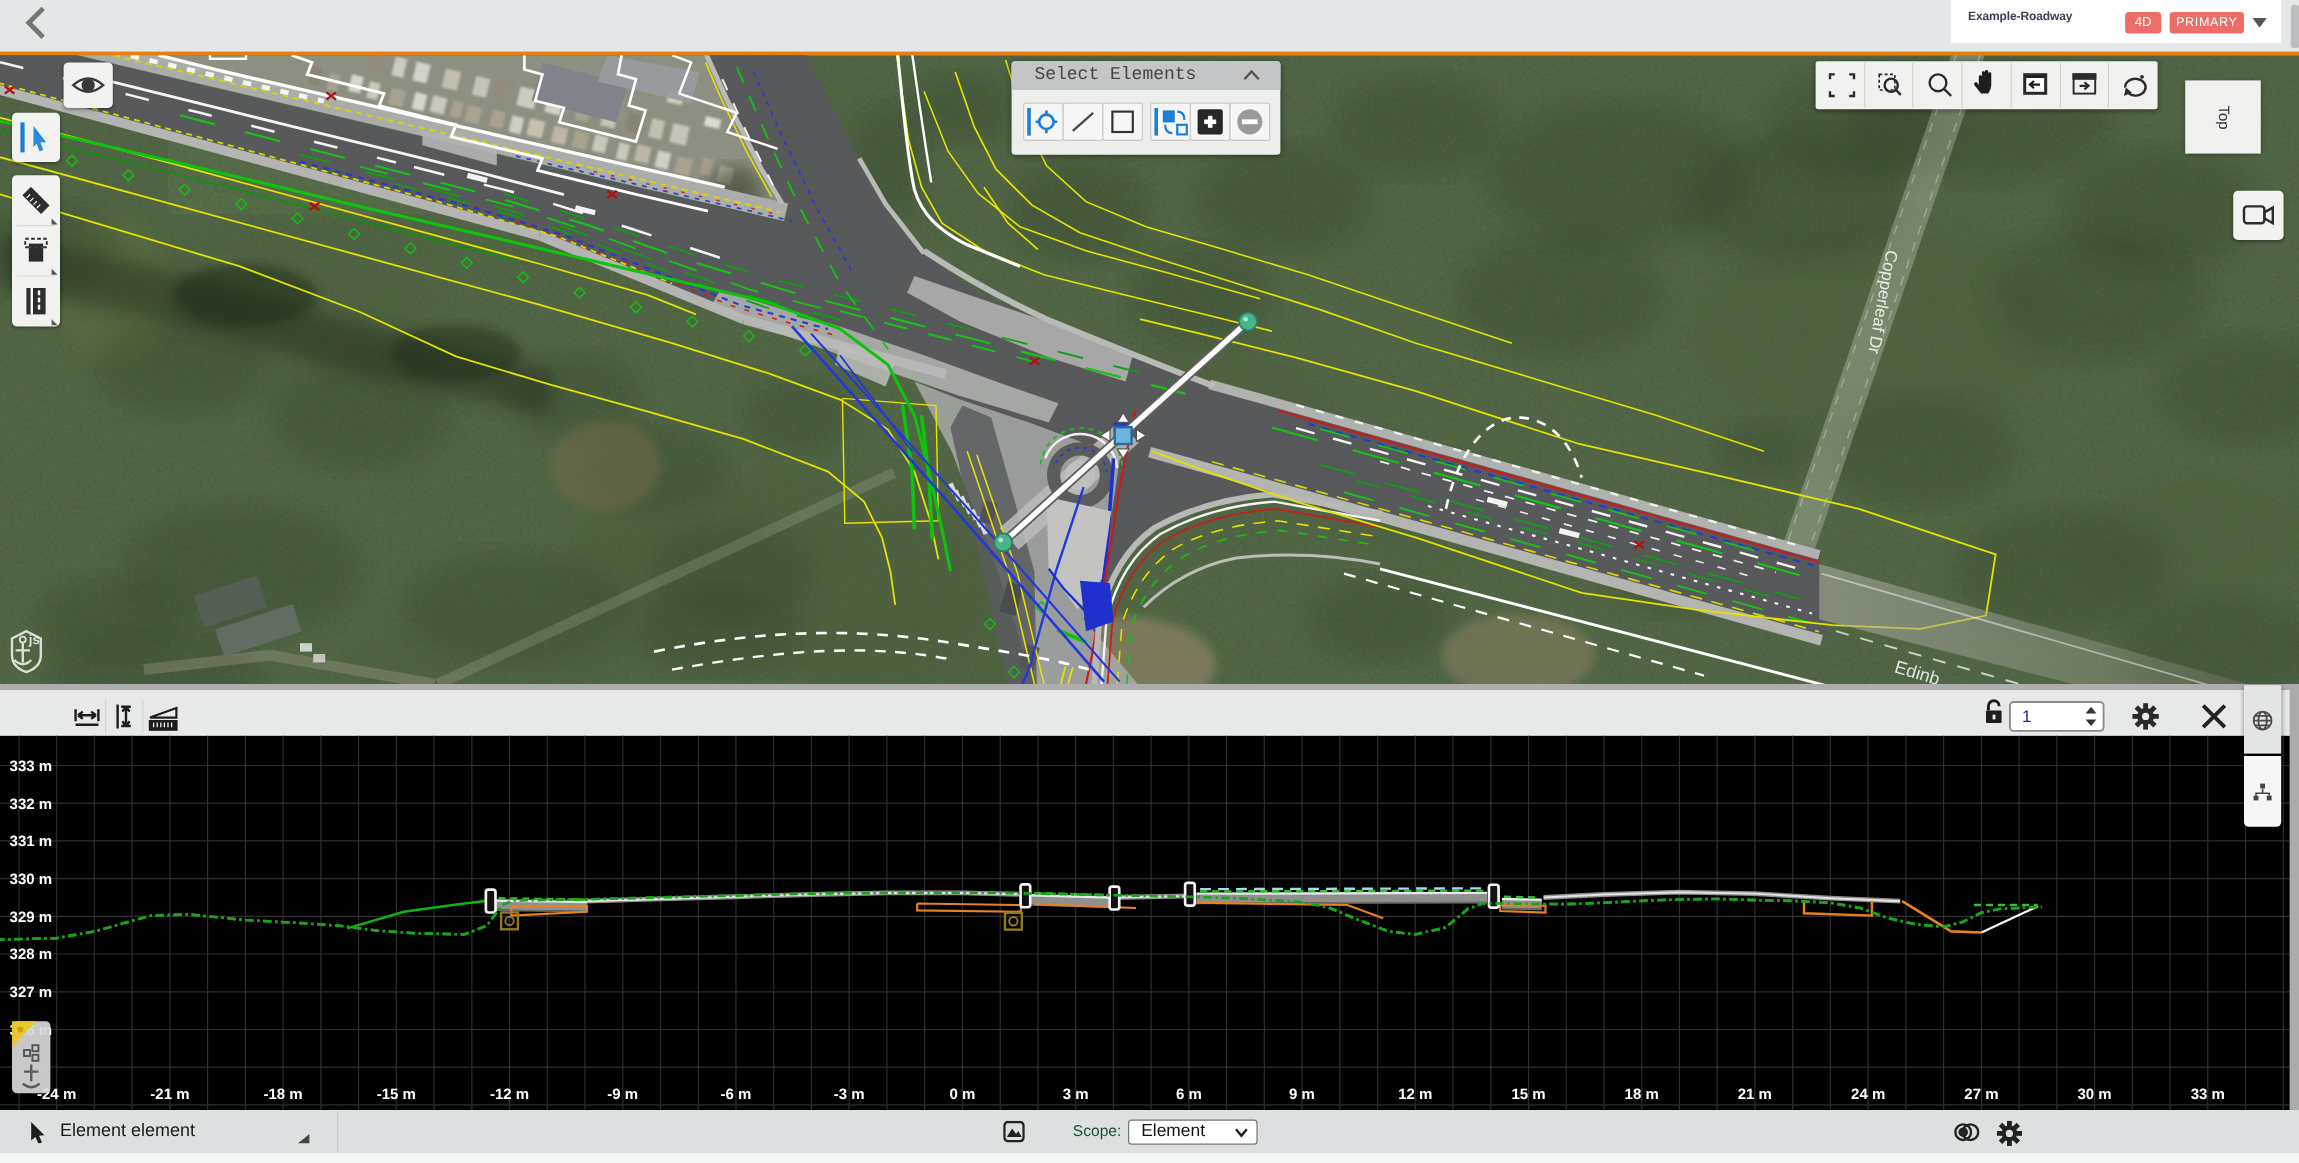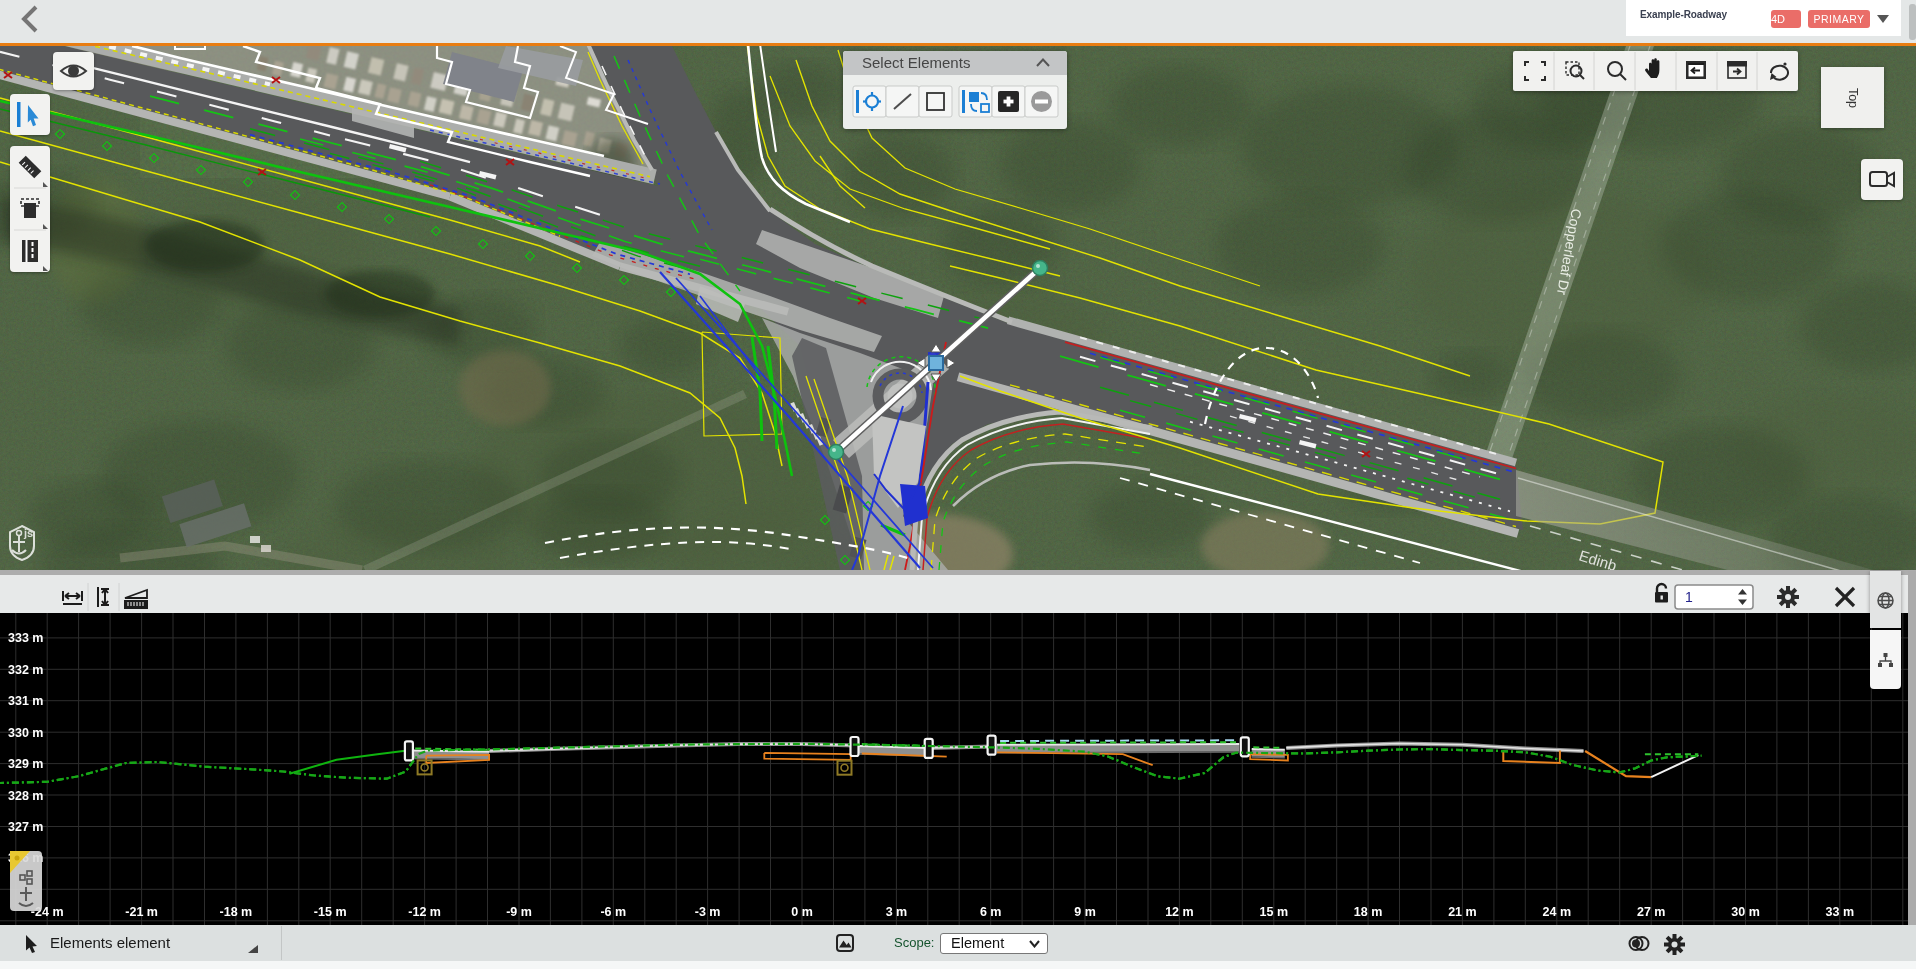--- a/index.html
+++ b/index.html
@@ -7,21 +7,21 @@
 .btn { position:absolute; background:#f2f2f0; border-radius:4px; box-shadow:0 1px 3px rgba(0,0,0,0.35); }
 </style></head>
 <body>
 
 <div class="abs" style="left:0;top:0;width:1916px;height:46px;background:#e4e7e7;border-bottom:3px solid #e87d12;">
   <svg class="abs" style="left:19px;top:4px" width="22" height="30" viewBox="0 0 22 30">
       <path d="M17 3 L5 15 L17 27" stroke="#757575" stroke-width="4" fill="none"></path>
     </svg>
   <div class="abs" style="left:1626px;top:0;width:275px;height:36px;background:#fff;"></div>
   <div class="abs" style="left:1640px;top:9px;font-size:10px;color:#3b4151;font-weight:700;letter-spacing:-0.1px;">Example-Roadway</div>
-  <div class="abs" style="left:1771px;top:10px;width:30px;height:18px;background:#ea6d68;border-radius:3px;color:#fff;font-size:11px;line-height:18px;">4D</div>
+  <div class="abs" style="left:1771px;top:10px;width:30px;height:18px;background:#ea6d68;border-radius:3px;color:#fff;font-size:11px;text-align:center;line-height:18px;">4D</div>
   <div class="abs" style="left:1808px;top:10px;width:62px;height:18px;background:#ea6d68;border-radius:3px;color:#fff;font-size:10.5px;text-align:center;line-height:18px;letter-spacing:0.5px;">PRIMARY</div>
   <svg class="abs" style="left:1877px;top:15px" width="12" height="8">
       <path d="M0 0 L12 0 L6 8 Z" fill="#555"></path>
     </svg>
   <div class="abs" style="left:1909px;top:4px;width:7px;height:36px;background:#bcbfbf;border-radius:3px;"></div>
 </div>
 
 <svg class="abs" style="left:0;top:46px" width="1916" height="524" viewBox="0 0 1916 524">
 <defs>
 <filter id="fgrass" x="0" y="0" width="100%" height="100%">
@@ -367,21 +367,21 @@
           <rect x="1.5" y="-3" width="2" height="4"></rect>
           <rect x="1.5" y="3" width="2" height="4"></rect>
         </g>
       </g>
   <path d="M33 120 l5 5 h-5 Z" fill="#555"></path>
  </svg>
 </div>
 
 <div class="abs" style="left:843px;top:51px;width:224px;height:78px;background:#eceeec;border-radius:3px;box-shadow:0 1px 5px rgba(0,0,0,0.4);">
  <div class="abs" style="left:0;top:0;width:224px;height:24px;background:#c3c5c6;border-radius:3px 3px 0 0;">
-  <span style="position:absolute;left:19px;top:3px;font-size:15px;color:#454545;">Select Elements</span>
+  <span style="position:absolute;left:19px;top:3px;font-size:15px;color:#454545;font-family:Liberation Mono, monospace;">Select Elements</span>
   <svg class="abs" style="left:193px;top:7px" width="14" height="9">
         <path d="M1 8 L7 1.5 L13 8" stroke="#555" stroke-width="2" fill="none"></path>
       </svg>
  </div>
  <svg class="abs" style="left:0;top:24px" width="224" height="54" viewBox="0 0 224 54">
   <g fill="#f5f6f5" stroke="#c9cbc9" stroke-width="1">
    <rect x="10" y="11" width="33" height="31" rx="2"></rect>
         <rect x="43" y="11" width="33" height="31" rx="2"></rect>
         <rect x="76" y="11" width="33" height="31" rx="2"></rect>
    <rect x="116" y="11" width="33" height="31" rx="2"></rect>
@@ -713,21 +713,21 @@
       </g>
     </svg>
 </div>
 
 <div class="abs" style="left:1908px;top:571px;width:8px;height:354px;background:#ababab;"></div>
 
 <div class="abs" style="left:0;top:925px;width:1916px;height:36px;background:#dce0e0;">
  <svg class="abs" style="left:24px;top:9px" width="16" height="19">
       <path d="M2 1 L13 12 L8.5 12.5 L11 18 L8 19 L5.5 13.5 L2 16.5 Z" fill="#1d1d1d"></path>
     </svg>
- <div class="abs" style="left:50px;top:9px;font-size:15px;color:#1a1a1a;">Elements element</div>
+ <div class="abs" style="left:50px;top:9px;font-size:15px;color:#1a1a1a;">Element element</div>
  <svg class="abs" style="left:248px;top:20px" width="10" height="8">
       <path d="M10 0 V8 H0 Z" fill="#444"></path>
     </svg>
  <div class="abs" style="left:281px;top:1px;width:1px;height:34px;background:#c3c6c6;"></div>
  <svg class="abs" style="left:836px;top:9px" width="18" height="18">
       <rect x="1" y="1" width="16" height="16" rx="3" fill="none" stroke="#222" stroke-width="2"></rect>
       <path d="M3 13.5 l4.5 -7 3.2 4.5 1.8 -2.5 3 5 Z" fill="#222"></path>
     </svg>
  <div class="abs" style="left:894px;top:10px;font-size:13px;color:#14532d;">Scope:</div>
  <div class="abs" style="left:940px;top:8px;width:108px;height:21px;background:#fff;border:1.5px solid #777;border-radius:3px;">

